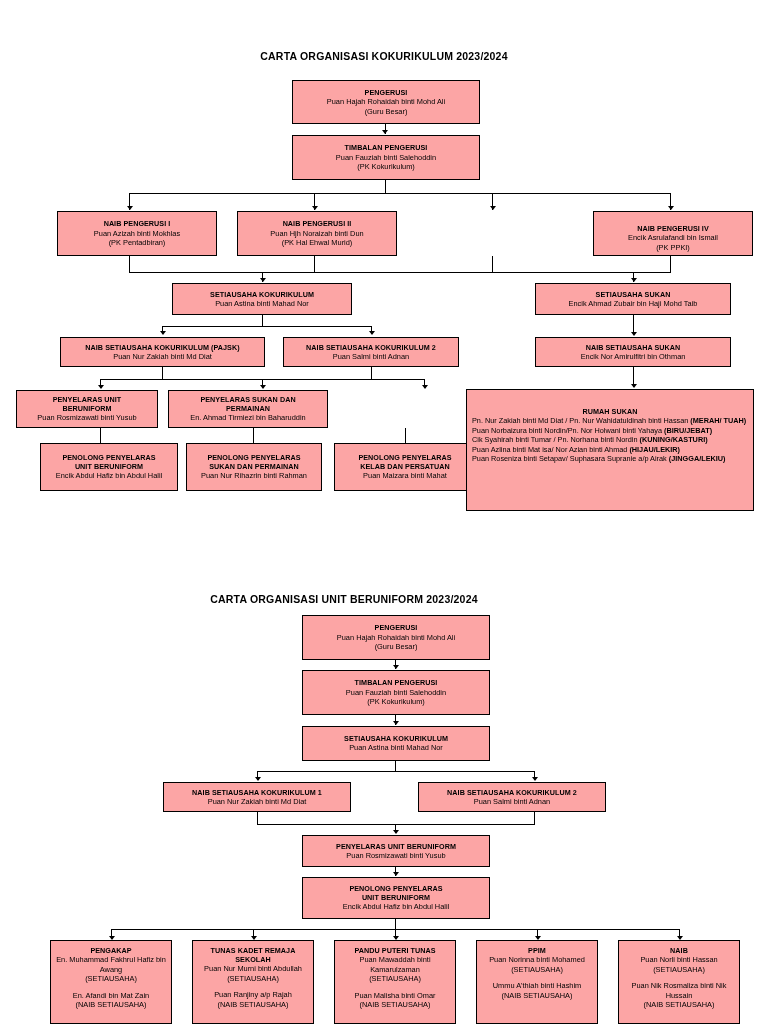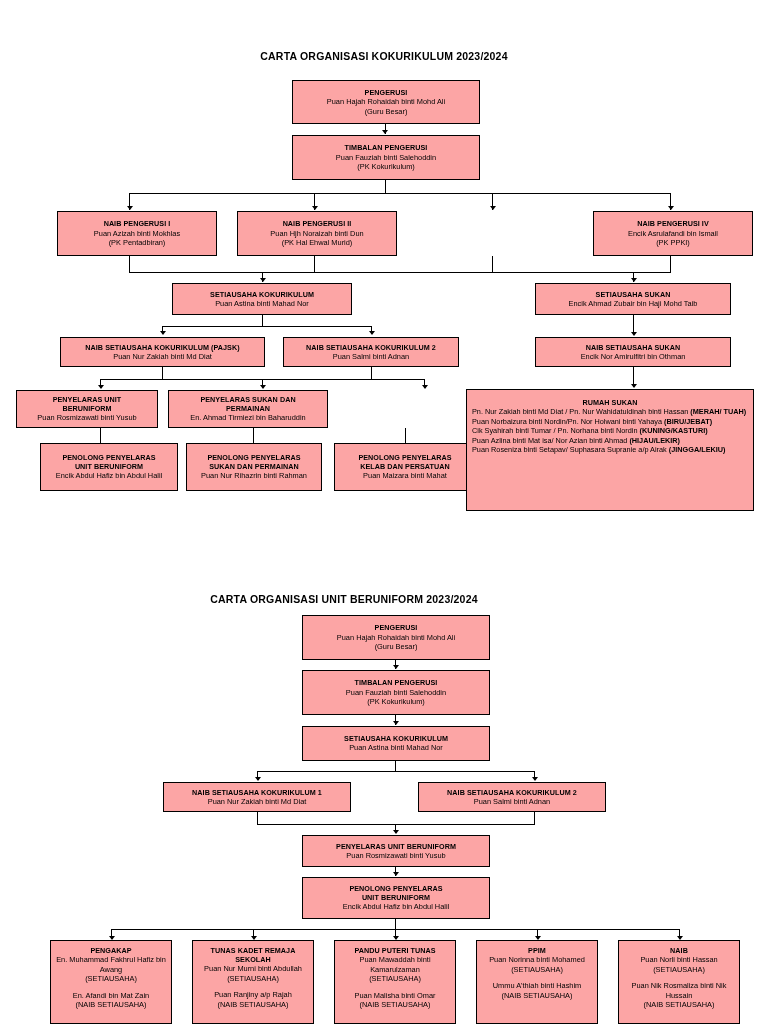--- a/index.html
+++ b/index.html
@@ -60,21 +60,21 @@
   }
   .node .gap {
     height: 7px;
   }
 
   
   .node.rumah {
     align-items: stretch;
     justify-content: flex-start;
     text-align: left;
-    padding: 8px 5px;
+    padding: 17px 5px;
     line-height: 1.3;
   }
   .node.rumah .ttl {
     text-align: center;
     display: block;
     width: 100%;
   }
   .node.rumah .line {
     font-size: 7.3px;
     display: block;
@@ -138,21 +138,21 @@
   <div class="node" style="left:57px; top:211px; width:160px; height:45px;">
     <span class="ttl">NAIB PENGERUSI I</span>
     <span class="sub">Puan Azizah binti Mokhlas</span>
     <span class="sub">(PK Pentadbiran)</span>
   </div>
   <div class="node" style="left:237px; top:211px; width:160px; height:45px;">
     <span class="ttl">NAIB PENGERUSI II</span>
     <span class="sub">Puan Hjh Noraizah binti Dun</span>
     <span class="sub">(PK Hal Ehwal Murid)</span>
   </div>
-  <div class="node" style="left:593px; top:211px; width:160px; height:45px;">
+  <div class="node" style="left:593px; top:211px; width:160px; height:45px;justify-content:flex-end;">
     <span class="ttl">NAIB PENGERUSI IV</span>
     <span class="sub">Encik Asrulafandi bin Ismail</span>
     <span class="sub">(PK PPKI)</span>
   </div>
 
   <div class="ln v" style="left:129px; top:256px; height:17px;"></div>
   <div class="ln v" style="left:314px; top:256px; height:17px;"></div>
   <div class="ln v" style="left:492px; top:256px; height:17px;"></div>
   <div class="ln v" style="left:670px; top:256px; height:17px;"></div>
   <div class="ln h" style="left:129px; top:272px; width:542px;"></div>

